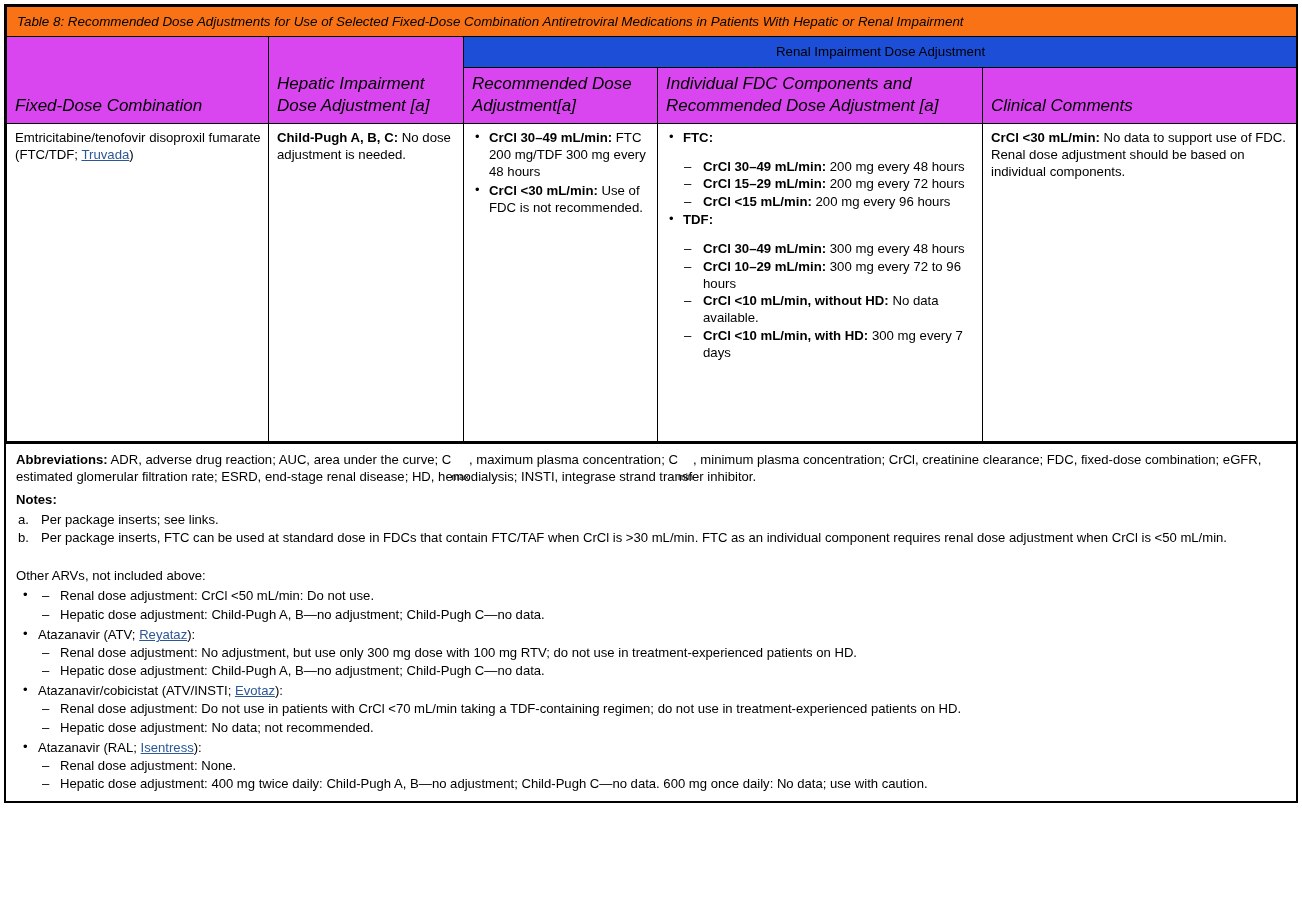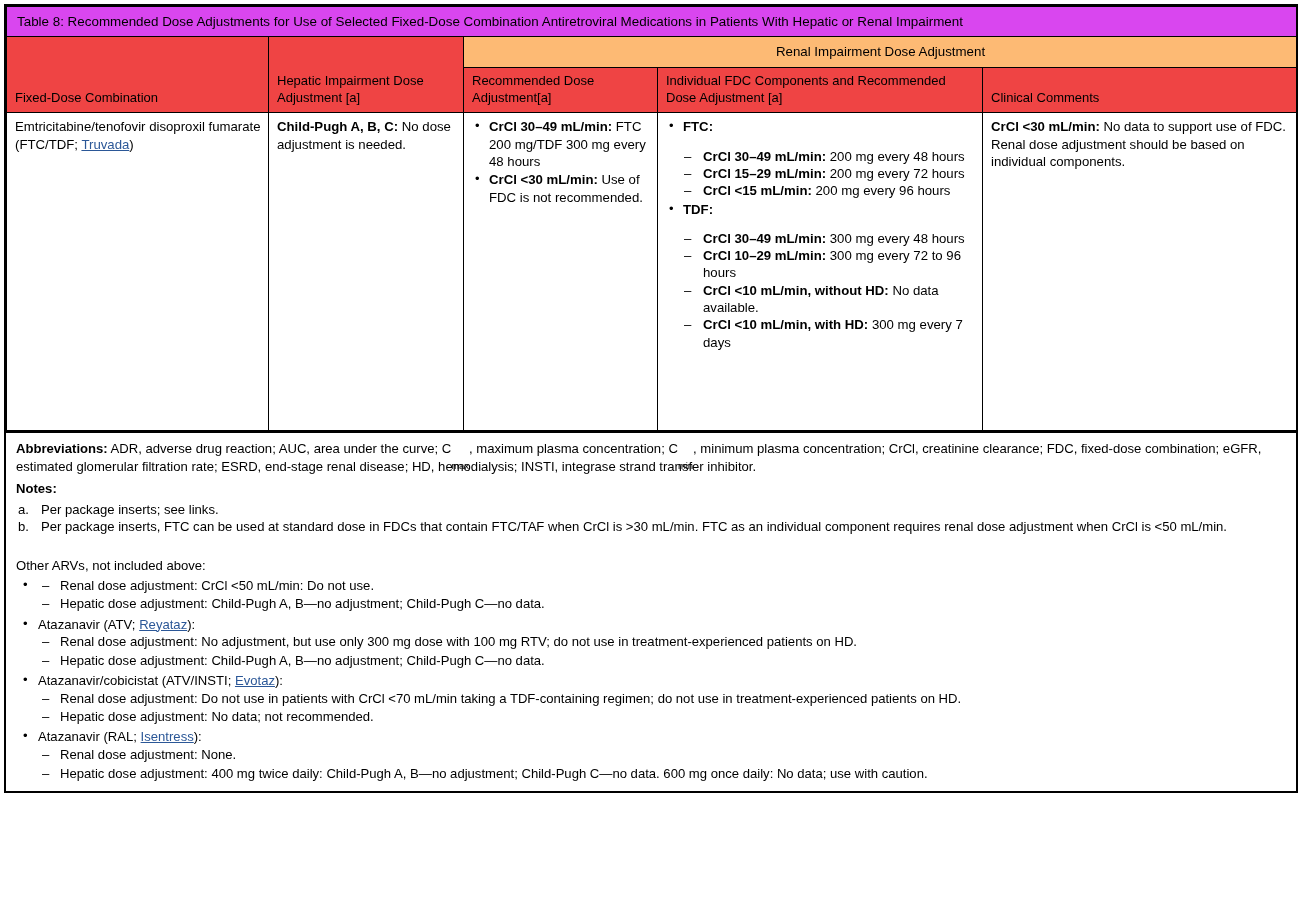--- a/index.html
+++ b/index.html
@@ -32,34 +32,36 @@
   }
   table.main td, table.main th {
     border: 1px solid #000;
     vertical-align: top;
     padding: 5px 7px 5px 8px;
     text-align: left;
     font-weight: normal;
     line-height: 1.30;
   }
   .title-cell {
-    background: #d946ef;
+    background: #f97316;
     font-weight: bold;
     font-size: 13.4px;
     padding: 6px 8px 6px 10px !important;
     border: 1px solid #000 !important;
     line-height: 1.25;
+    font-style: italic;
   }
   .hdr {
-    background: #ef4444;
+    background: #d946ef;
     font-weight: bold;
-    font-size: 13px;
+    font-size: 17px;
+    font-style: italic;
   }
   .hdr-group {
-    background: #fdba74;
+    background: #1d4ed8;
     font-weight: bold;
     font-size: 13.3px;
     text-align: center !important;
     padding-top: 6px !important;
     padding-bottom: 6px !important;
   }
   .hdr-bottom {
     vertical-align: bottom !important;
     padding-bottom: 6px !important;
   }

